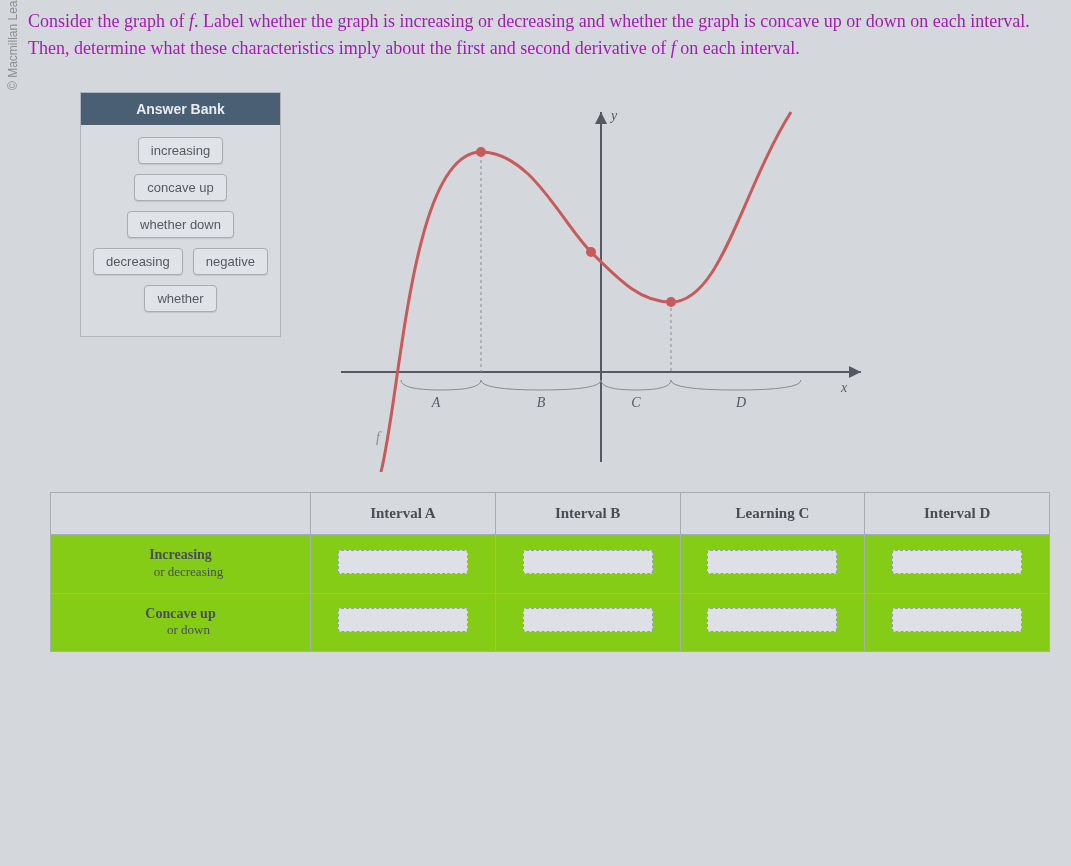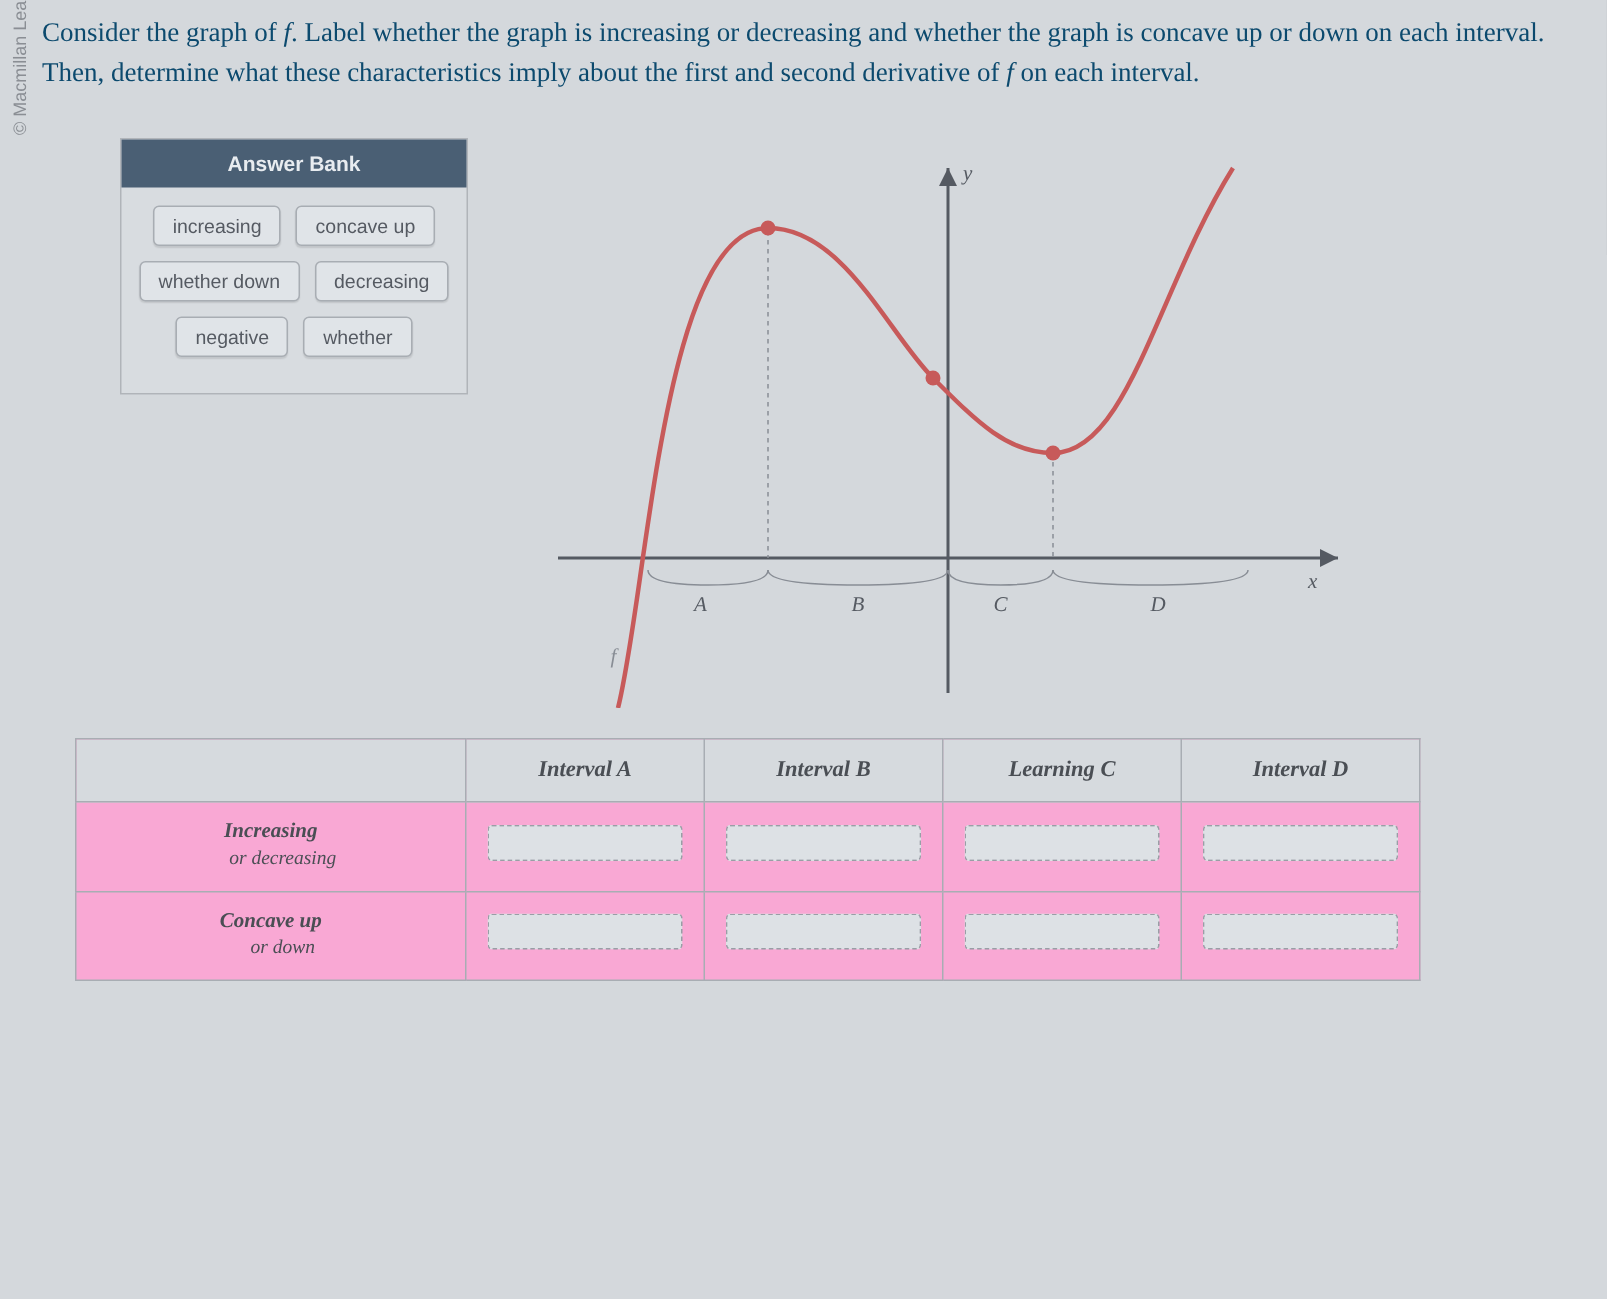--- a/index.html
+++ b/index.html
@@ -22,37 +22,37 @@
     left: 6px;
     top: 90px;
     transform: rotate(-90deg);
     transform-origin: left top;
     color: #8a8e94;
     font-size: 12px;
     font-family: Arial, sans-serif;
     white-space: nowrap;
   }
   .question-text {
-    color: #0c4a6e;
+    color: #a21caf;
     font-size: 18px;
     line-height: 1.5;
     margin-bottom: 30px;
     padding-left: 8px;
   }
   .question-text i { font-style: italic; }
   .content-row {
     display: flex;
     align-items: flex-start;
     gap: 40px;
     padding-left: 60px;
   }
   .answer-bank {
     background: #d8dce0;
     border: 1px solid #b0b4b9;
-    width: 232px;
+    width: 201px;
     padding-bottom: 12px;
   }
   .answer-bank-header {
     background: #4a5f74;
     color: #e8ecf0;
     text-align: center;
     padding: 8px;
     font-family: Arial, sans-serif;
     font-size: 14px;
     font-weight: bold;
@@ -75,25 +75,24 @@
     cursor: grab;
     box-shadow: 0 1px 1px rgba(0,0,0,0.1);
   }
   .graph-area {
     position: relative;
     width: 560px;
     height: 380px;
   }
   .answer-table {
     margin-top: 20px;
-    width: 897px;
+    width: 1000px;
     margin-left: 30px;
     border-collapse: collapse;
-    background: #f9a8d4;
-    font-style: italic;
+    background: #84cc16;
   }
   .answer-table th, .answer-table td {
     border: 1px solid #a8adb3;
     padding: 12px 8px;
     text-align: center;
     font-family: Georgia, serif;
     color: #4a4e54;
   }
   .answer-table th {
     font-weight: bold;

